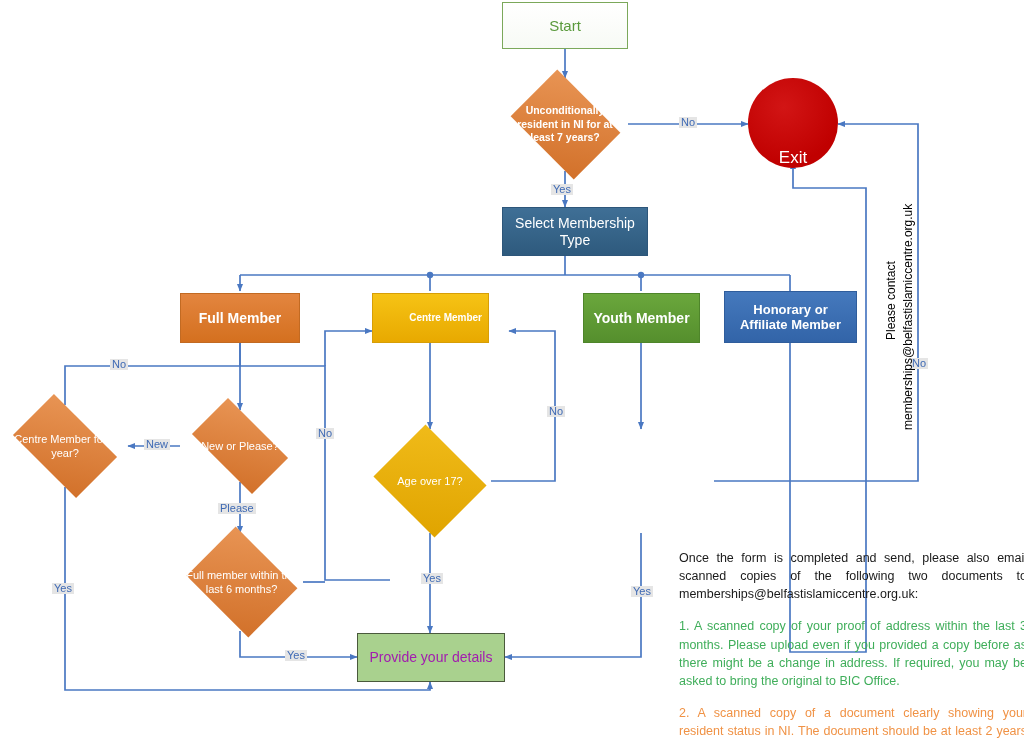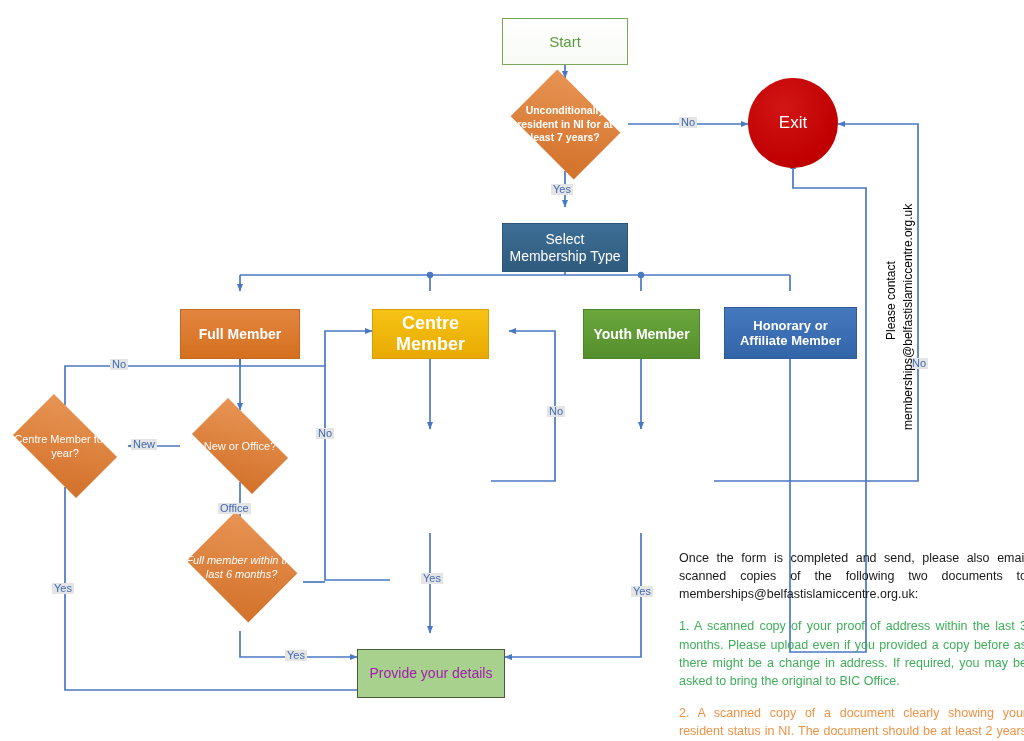--- a/index.html
+++ b/index.html
@@ -7,37 +7,37 @@
   body{font-family:"Liberation Sans","DejaVu Sans",sans-serif;}
   #canvas{position:relative;width:1024px;height:741px;background:#ffffff;overflow:hidden;}
 
   svg#wires{position:absolute;left:0;top:0;width:1024px;height:741px;pointer-events:none;}
 
   .node{position:absolute;box-sizing:border-box;display:flex;align-items:center;
         justify-content:center;text-align:center;color:#ffffff;line-height:1.18;}
   .node span{display:block;width:100%;padding:0 6px;}
 
   
-  .rect{border:1px solid rgba(0,0,0,.28);margin-top:16px;}
+  .rect{border:1px solid rgba(0,0,0,.28);}
   .start-node{background:linear-gradient(180deg,#ffffff 0%,#f7faf5 100%);
               border:1px solid #7ba85a;color:#5a9a3c;font-size:15px;}
   .proc-blue{background:linear-gradient(180deg,#3f6f96 0%,#2e5a7d 100%);
              border:1px solid #2d567a;font-size:14px;}
   .proc-orange{background:linear-gradient(180deg,#e3853f 0%,#d4701f 100%);
                border:1px solid #c26a22;font-size:14px;font-weight:bold;}
   .proc-yellow{background:linear-gradient(180deg,#f6c315 0%,#e8a900 100%);
-               border:1px solid #d79e06;font-size:18px;font-weight:bold;}
+               border:1px solid #d79e06;font-size:10px;font-weight:bold;text-align:right;}
   .proc-green{background:linear-gradient(180deg,#6aa73c 0%,#558f2d 100%);
               border:1px solid #4e852a;font-size:14px;font-weight:bold;justify-content:center;}
   .proc-blue2{background:linear-gradient(180deg,#4579bd 0%,#3264a8 100%);
               border:1px solid #2f5d9c;font-size:13px;font-weight:bold;}
   .proc-lightgreen{background:#a9d18e;border:1px solid #4a5a3c;color:#a21caf;font-size:14px;}
 
   .exit-node{border-radius:50%;background:radial-gradient(circle at 40% 32%,#d21515 0%,#c00000 70%);
-             color:#ffffff;font-size:17px;}
+             color:#ffffff;font-size:17px;align-items:flex-end;}
 
   
   .diamond{position:absolute;}
   .diamond .dshape{position:absolute;left:50%;top:50%;transform-origin:center;}
   .diamond .dlabel{position:absolute;left:0;top:0;width:100%;height:100%;
                    display:flex;align-items:center;justify-content:center;
                    text-align:center;color:#ffffff;font-size:11px;line-height:1.3;z-index:2;}
   .diamond .dlabel span{display:block;padding:0 4px;}
   .d-orange .dshape{background:linear-gradient(135deg,#e89454 0%,#d2712a 100%);}
   .d-yellow .dshape{background:linear-gradient(135deg,#f0bb19 0%,#e0a400 100%);}
@@ -127,21 +127,21 @@
     <div class="dshape" style="width:79px;height:79px;margin-left:-39.5px;margin-top:-39.5px;transform:rotate(45deg) scale(1.13,0.835);"></div>
     <div class="dlabel">
       <span style="font-weight:bold;font-size:10.5px;">Unconditionally resident in NI for at least 7 years?</span>
     </div>
   </div>
 
   <div class="node exit-node" style="left:748px;top:78px;width:90px;height:90px;">
     <span>Exit</span>
   </div>
 
-  <div class="node rect proc-blue" style="left:502px;top:207px;width:126px;height:49px;justify-content:center;">
+  <div class="node rect proc-blue" style="left:502px;top:207px;width:146px;height:49px;justify-content:center;">
     <span>Select Membership Type</span>
   </div>
 
   <div class="node rect proc-orange" style="left:180px;top:293px;width:120px;height:50px;">
     <span>Full Member</span>
   </div>
 
   <div class="node rect proc-yellow" style="left:372px;top:293px;width:117px;height:50px;">
     <span>Centre Member</span>
   </div>
@@ -157,42 +157,48 @@
   <div class="diamond d-orange" style="left:2px;top:405px;width:126px;height:82px;">
     <div class="dshape" style="width:72px;height:72px;margin-left:-36px;margin-top:-36px;transform:rotate(45deg) scale(1.24,0.805);"></div>
     <div class="dlabel">
       <span>Centre Member for 4 year?</span>
     </div>
   </div>
 
   <div class="diamond d-orange" style="left:180px;top:410px;width:120px;height:72px;">
     <div class="dshape" style="width:68px;height:68px;margin-left:-34px;margin-top:-34px;transform:rotate(45deg) scale(1.25,0.75);"></div>
     <div class="dlabel">
-      <span>New or Office?</span>
-    </div>
-  </div>
-
-  <div class="diamond d-orange" style="left:180px;top:518px;width:123px;height:98px;font-style:italic;">
+      <span>New or Please?</span>
+    </div>
+  </div>
+
+  <div class="diamond d-orange" style="left:180px;top:533px;width:123px;height:98px;">
     <div class="dshape" style="width:78px;height:78px;margin-left:-39px;margin-top:-39px;transform:rotate(45deg) scale(1.12,0.89);"></div>
     <div class="dlabel">
       <span>Full member within the last 6 months?</span>
     </div>
   </div>
 
+  <div class="diamond d-yellow" style="left:369px;top:429px;width:122px;height:104px;">
+    <div class="dshape" style="width:80px;height:80px;margin-left:-40px;margin-top:-40px;transform:rotate(45deg) scale(1.08,0.92);"></div>
+    <div class="dlabel">
+      <span>Age over 17?</span>
+    </div>
+  </div>
 
 
   <div class="node rect proc-lightgreen" style="left:357px;top:633px;width:148px;height:49px;">
     <span>Provide your details</span>
   </div>
 
   <div class="edge-label" style="left:679px;top:117px;">No</div>
   <div class="edge-label" style="left:551px;top:184px;">Yes</div>
   <div class="edge-label" style="left:110px;top:359px;">No</div>
-  <div class="edge-label" style="left:131px;top:439px;">New</div>
-  <div class="edge-label" style="left:218px;top:503px;">Office</div>
+  <div class="edge-label" style="left:144px;top:439px;">New</div>
+  <div class="edge-label" style="left:218px;top:503px;">Please</div>
   <div class="edge-label" style="left:316px;top:428px;">No</div>
   <div class="edge-label" style="left:285px;top:650px;">Yes</div>
   <div class="edge-label" style="left:52px;top:583px;">Yes</div>
   <div class="edge-label" style="left:547px;top:406px;">No</div>
   <div class="edge-label" style="left:421px;top:573px;">Yes</div>
   <div class="edge-label" style="left:910px;top:358px;">No</div>
   <div class="edge-label" style="left:631px;top:586px;">Yes</div>
 
   <div class="vtext" style="left:884px;top:340px;">Please contact</div>
   <div class="vtext" style="left:901px;top:430px;">memberships@belfastislamiccentre.org.uk</div>

